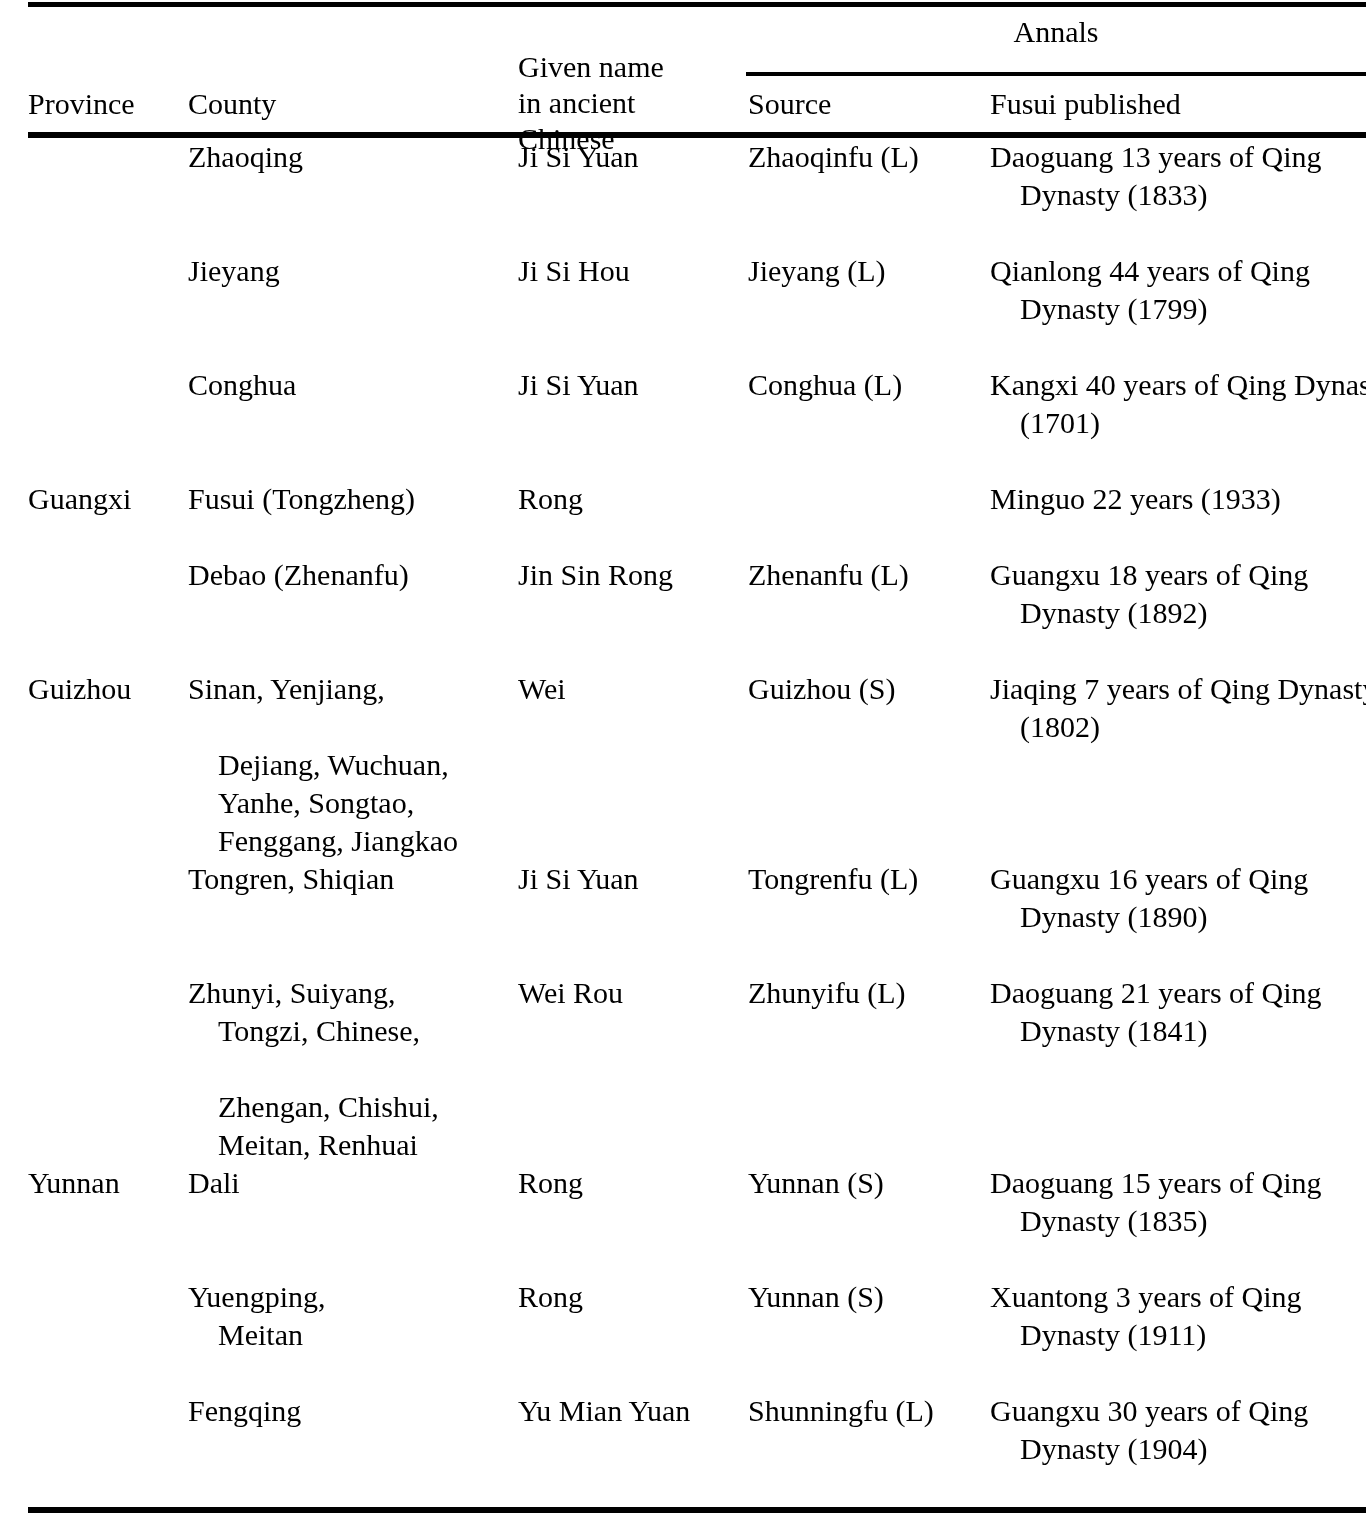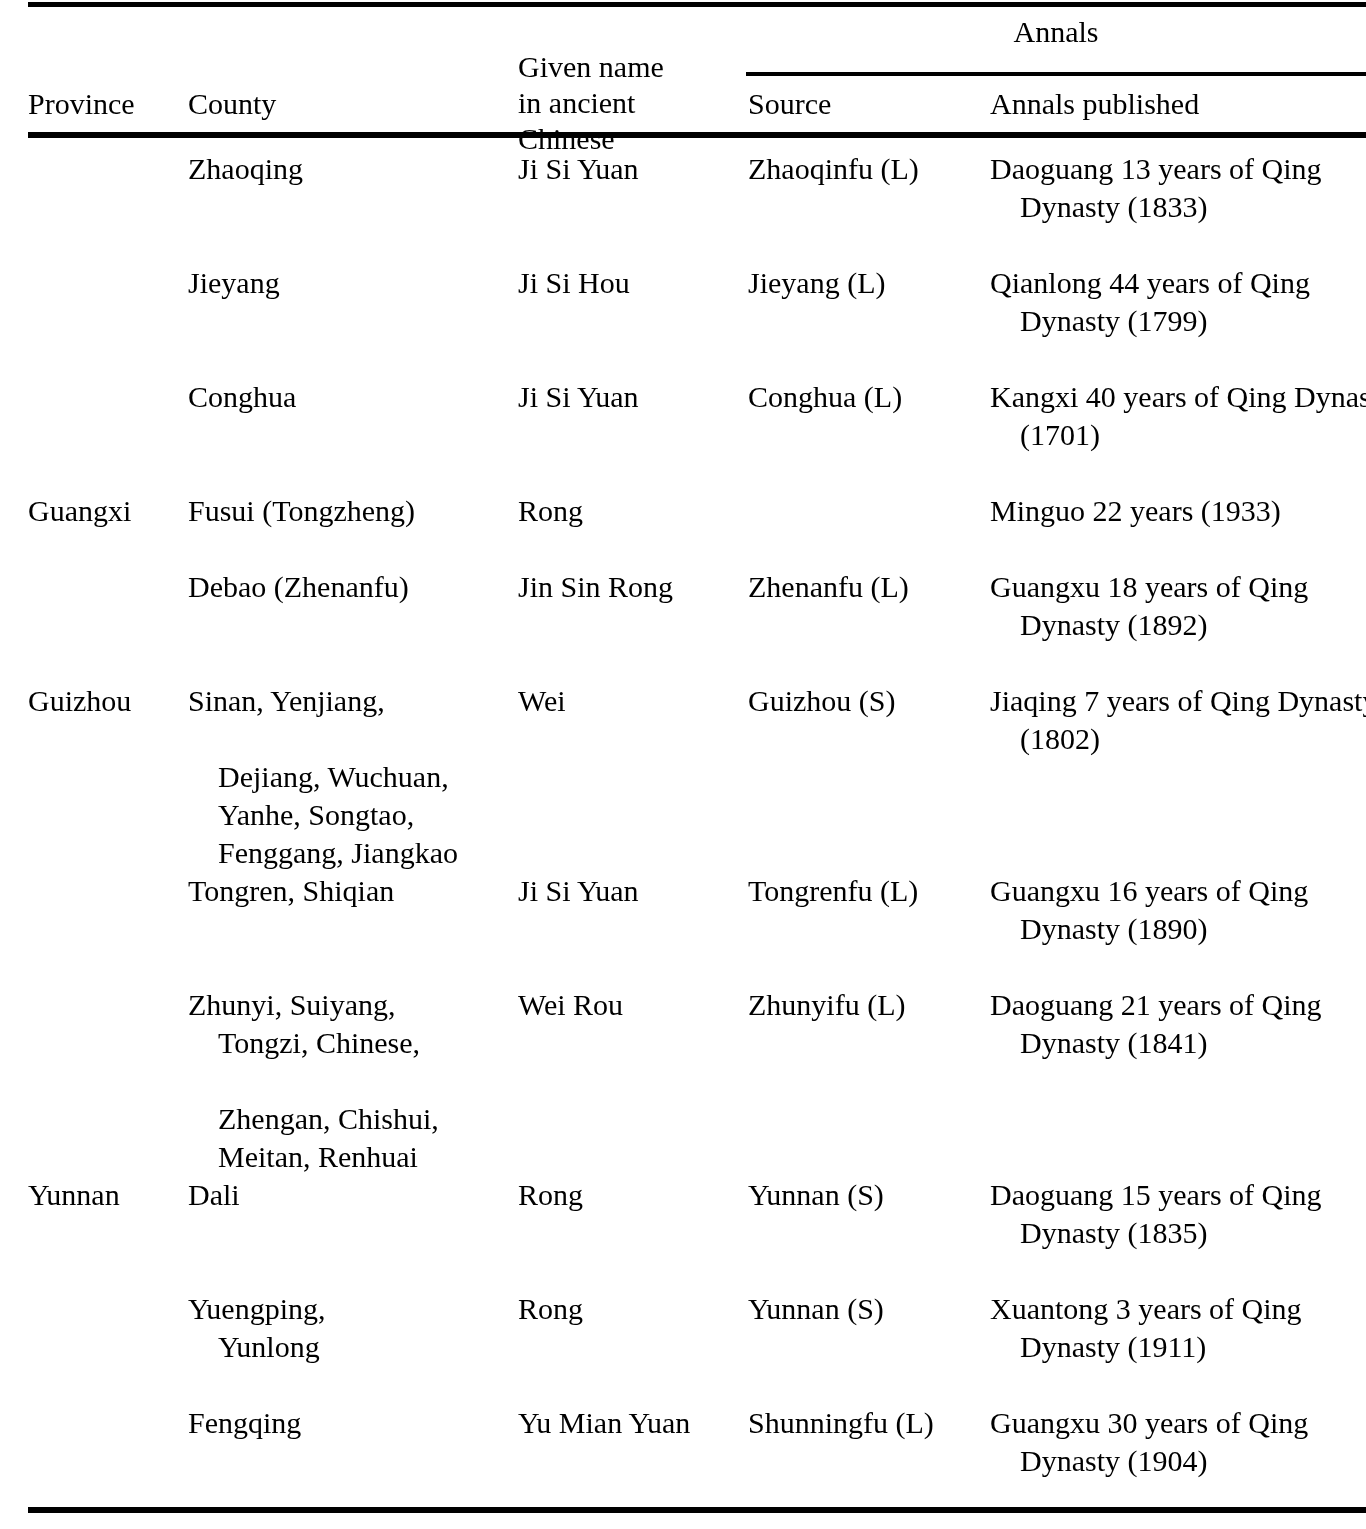--- a/index.html
+++ b/index.html
@@ -114,25 +114,25 @@
   <div class="rule rule-bottom"></div>
 
   <div class="header">
     <div class="hcell h-province">Province</div>
     <div class="hcell h-county">County</div>
     <div class="hcell h-given">Given name
 in ancient
 Chinese</div>
     <div class="hcell h-annals">Annals</div>
     <div class="hcell h-source">Source</div>
-    <div class="hcell h-years">Annals published</div>
+    <div class="hcell h-years">Fusui published</div>
   </div>
 
   <div class="tbody" id="tbody">
-      <div class="row" style="height: 114px; margin-top: 12px;">
+      <div class="row" style="height: 114px;">
         <div class="cell c-province"></div>
         <div class="cell c-county hang">Zhaoqing</div>
         <div class="cell c-given">Ji Si Yuan</div>
         <div class="cell c-source">Zhaoqinfu (L)</div>
         <div class="cell c-years hang">Daoguang 13 years of Qing Dynasty (1833)</div>
       </div>
       <div class="row" style="height: 114px;">
         <div class="cell c-province"></div>
         <div class="cell c-county hang">Jieyang</div>
         <div class="cell c-given">Ji Si Hou</div>
@@ -191,21 +191,21 @@
       <div class="row" style="height: 114px;">
         <div class="cell c-province">Yunnan</div>
         <div class="cell c-county hang">Dali</div>
         <div class="cell c-given">Rong</div>
         <div class="cell c-source">Yunnan (S)</div>
         <div class="cell c-years hang">Daoguang 15 years of Qing Dynasty (1835)</div>
       </div>
       <div class="row" style="height: 114px;">
         <div class="cell c-province"></div>
         <div class="cell c-county hang">Yuengping,
-Yunlong</div>
+Meitan</div>
         <div class="cell c-given">Rong</div>
         <div class="cell c-source">Yunnan (S)</div>
         <div class="cell c-years hang">Xuantong 3 years of Qing Dynasty (1911)</div>
       </div>
       <div class="row" style="height: 114px;">
         <div class="cell c-province"></div>
         <div class="cell c-county hang">Fengqing</div>
         <div class="cell c-given">Yu Mian Yuan</div>
         <div class="cell c-source">Shunningfu (L)</div>
         <div class="cell c-years hang">Guangxu 30 years of Qing Dynasty (1904)</div>

